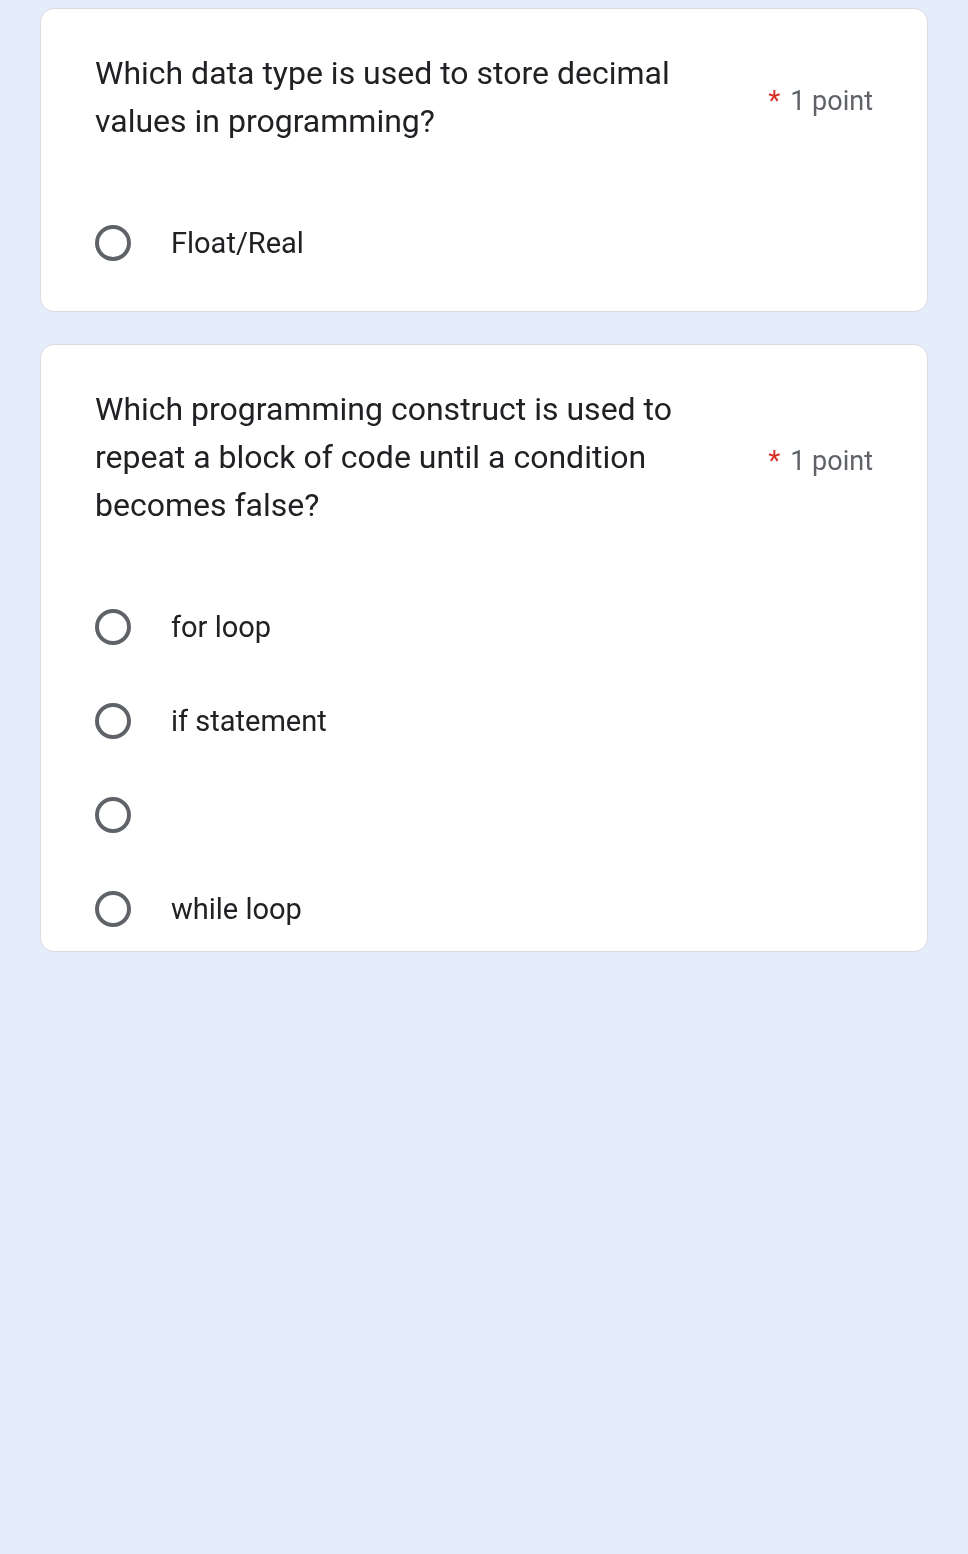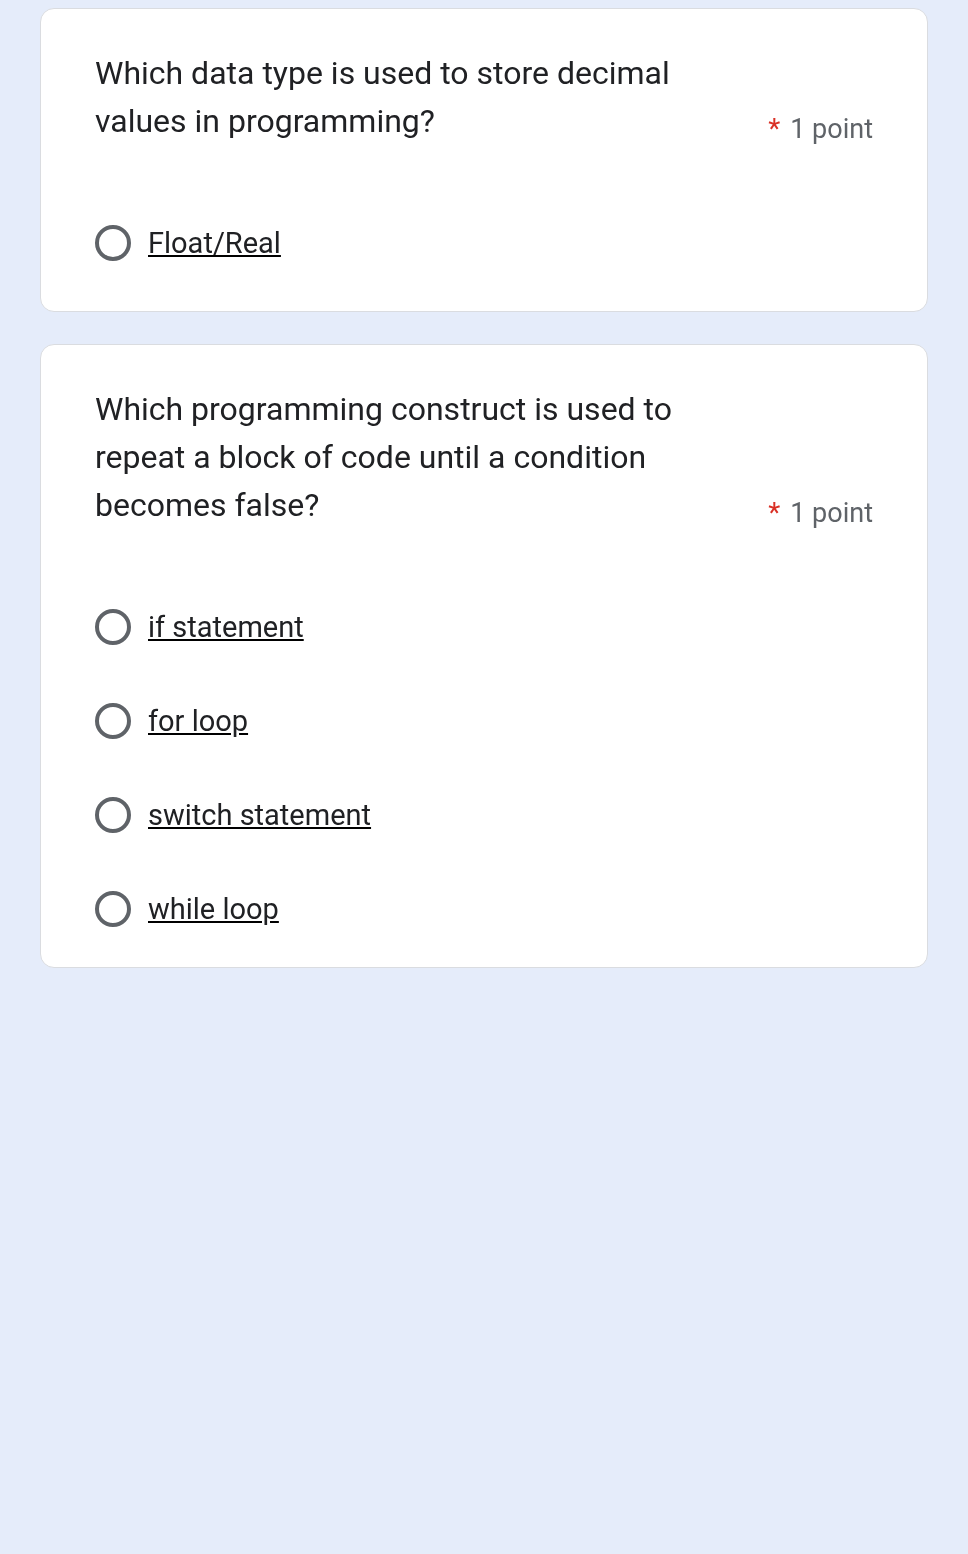--- a/index.html
+++ b/index.html
@@ -16,21 +16,21 @@
     }
     .card {
       background-color: #ffffff;
       border: 1px solid #dadce0;
       border-radius: 14px;
       padding: 40px 54px 50px 54px;
       margin-bottom: 32px;
     }
     .question-header {
       display: flex;
-      align-items: flex-end;
+      align-items: center;
       gap: 30px;
       margin-bottom: 80px;
     }
     .question-text {
       font-size: 32px;
       font-weight: 400;
       color: #202124;
       line-height: 1.5;
       flex: 1;
     }
@@ -52,23 +52,22 @@
       font-weight: 400;
     }
     .options {
       display: flex;
       flex-direction: column;
       gap: 58px;
     }
     .option {
       display: flex;
       align-items: center;
-      gap: 17px;
+      gap: 40px;
       cursor: pointer;
-      text-decoration: underline;
     }
     .radio {
       width: 36px;
       height: 36px;
       border: 4px solid #5f6368;
       border-radius: 50%;
       flex-shrink: 0;
     }
     .option-label {
       font-size: 29px;
@@ -88,39 +87,38 @@
     </div>
   </div>
   <div class="options">
     <div class="option">
       <div class="radio"></div>
       <span class="option-label">Float/Real</span>
     </div>
   </div>
 </div>
 
-<div class="card" style="padding-bottom:40px;">
+<div class="card" style="padding-bottom:24px;">
   <div class="question-header">
     <div class="question-text">Which programming construct is used to repeat a block of code until a condition becomes false?</div>
     <div class="points-wrapper">
       <span class="required-asterisk">*</span>
       <span class="points-label">1 point</span>
     </div>
   </div>
   <div class="options">
     <div class="option">
       <div class="radio"></div>
+      <span class="option-label">for loop</span>
+    </div>
+    <div class="option">
+      <div class="radio"></div>
       <span class="option-label">if statement</span>
     </div>
     <div class="option">
       <div class="radio"></div>
-      <span class="option-label">for loop</span>
-    </div>
-    <div class="option">
-      <div class="radio"></div>
-      <span class="option-label">switch statement</span>
     </div>
     <div class="option">
       <div class="radio"></div>
       <span class="option-label">while loop</span>
     </div>
   </div>
 </div>
 
 </body></html>

